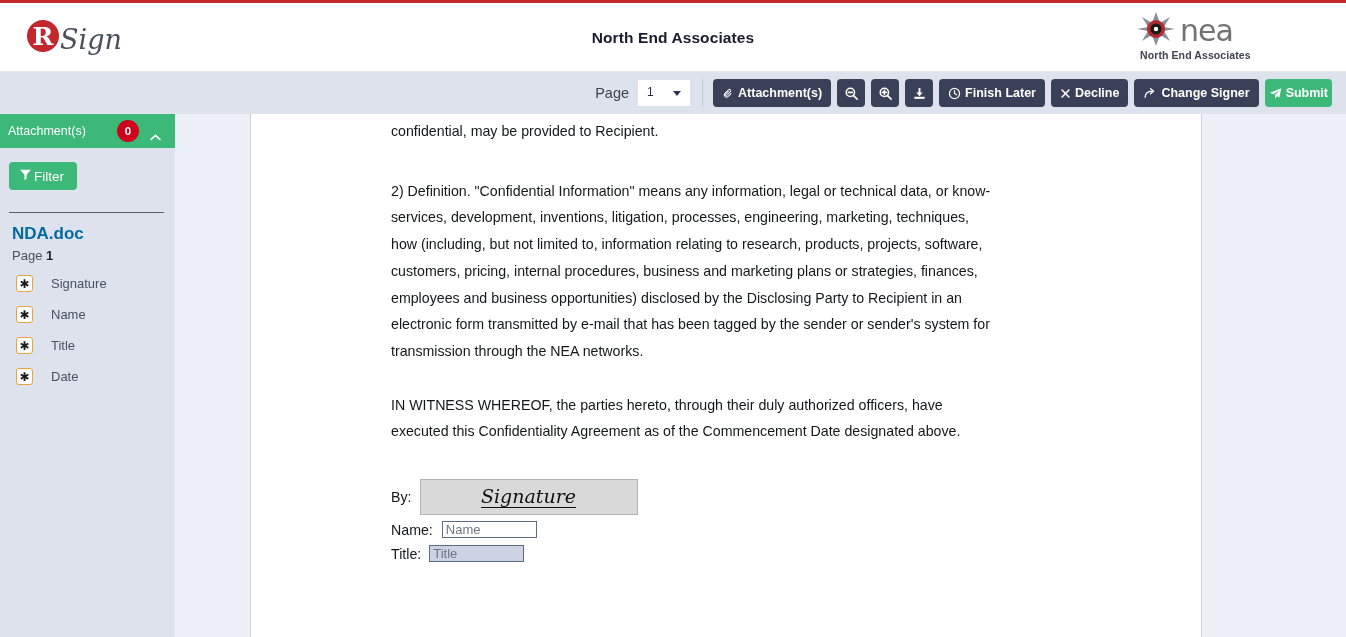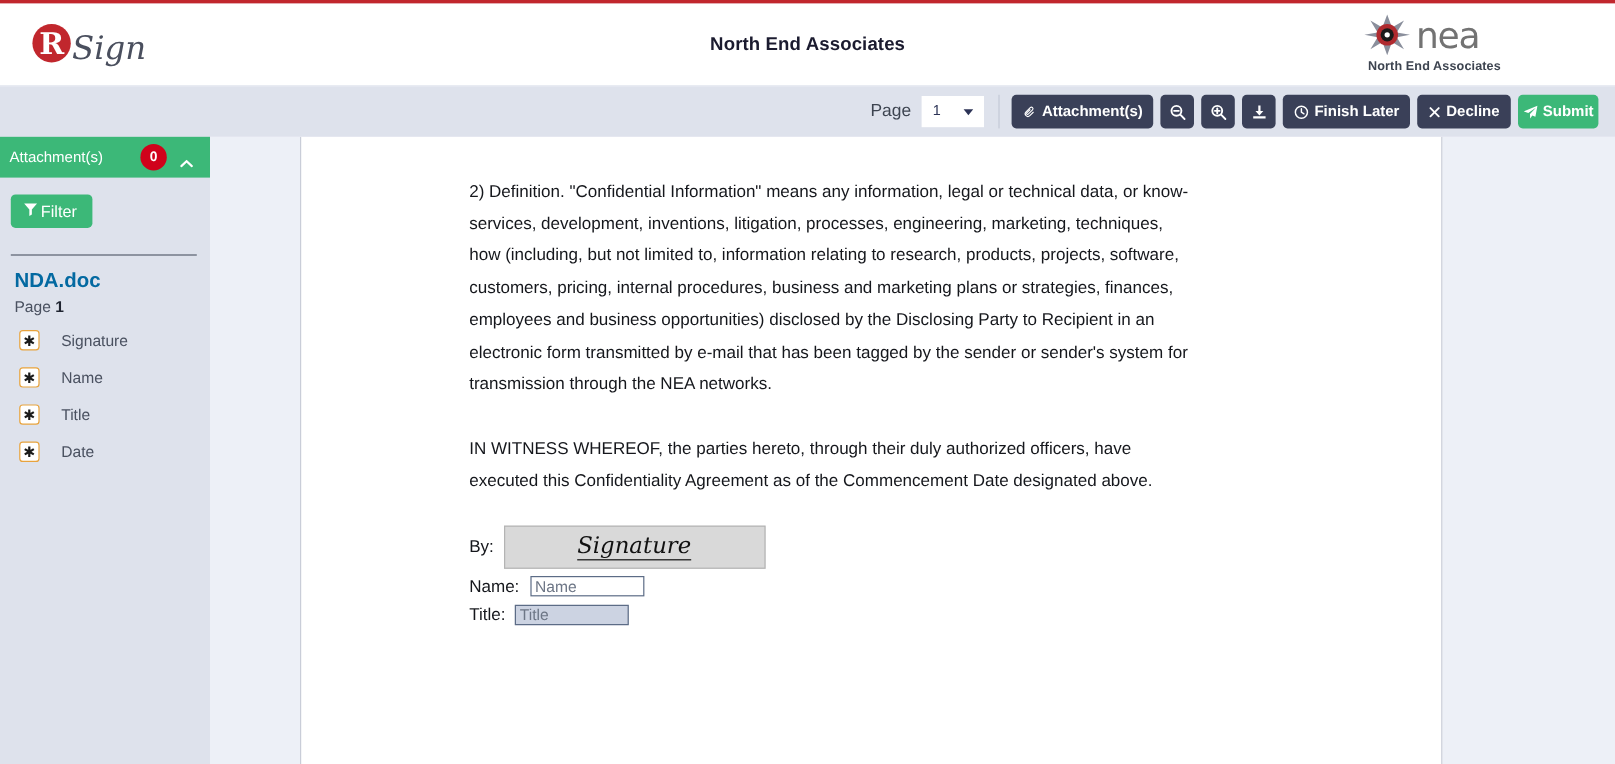--- a/index.html
+++ b/index.html
@@ -200,21 +200,21 @@
     font-family: "Liberation Sans", sans-serif;
     color: #15171c;
   }
   .p-line {
     font-size: 14.2px; line-height: 26.7px; white-space: nowrap;
   }
   .gap { height: 33px; }
   .gap-sm { height: 27px; }
 
   
-  .form-area { position: relative; margin-top: 24px; }
+  .form-area { position: relative; margin-top: 34px; }
   .frow { display: flex; align-items: center; }
   .flabel { font-size: 14.2px; color: #15171c; }
   .sig-box {
     width: 218px; height: 36px;
     background: #d9d9d9; border: 1px solid #b4b4b4;
     margin-left: 8px;
     display: flex; align-items: center; justify-content: center;
     cursor: pointer; position: relative;
   }
   .sig-text {
@@ -337,20 +337,29 @@
     <button class="tbtn">
       <span>
         <svg width="11" height="11" viewBox="0 0 16 16" stroke="#ffffff" stroke-width="2.3" stroke-linecap="round">
           <line x1="3" y1="3" x2="13" y2="13"></line>
           <line x1="13" y1="3" x2="3" y2="13"></line>
         </svg>
       </span>
       <span>Decline</span>
     </button>
 
+    <button class="tbtn">
+      <span>
+        <svg width="14" height="13" viewBox="0 0 16 16" fill="none" stroke="#ffffff" stroke-width="1.7">
+          <path d="M2 12.5c0-5 3.5-7.2 8.3-7.2" stroke-linecap="round"></path>
+          <path d="M8.7 2.2L12.4 5.3 8.7 8.4" stroke-linecap="round" stroke-linejoin="round"></path>
+        </svg>
+      </span>
+      <span>Change Signer</span>
+    </button>
 
     <button class="tbtn submit">
       <span>
         <svg width="13" height="13" viewBox="0 0 16 16" fill="#ffffff">
           <path d="M15 1.5L1 7.2l4.6 1.6L13.4 3.4 7.4 9.9l.1 4.6 2.3-3.2 3.1 1.3z"></path>
         </svg>
       </span>
       <span>Submit</span>
     </button>
   </div>
@@ -410,20 +419,21 @@
   </div>
 
   <div class="collapse-tab">
     <span class="tri-left"></span>
   </div>
 
   <div class="viewer">
     <div class="page-sheet">
       <div class="doc-body">
 
+        <div class="p-line" style="margin-top:4px;">confidential, may be provided to Recipient.</div>
 
         <div class="gap"></div>
 
         <div class="p-line">2) Definition.  "Confidential Information" means any information, legal or technical data, or know-</div>
         <div class="p-line">services, development, inventions, litigation, processes, engineering, marketing, techniques,</div>
         <div class="p-line">how (including, but not limited to, information relating to research, products, projects, software,</div>
         <div class="p-line">customers, pricing, internal procedures, business and marketing plans or strategies, finances,</div>
         <div class="p-line">employees and business opportunities) disclosed by the Disclosing Party to Recipient in an</div>
         <div class="p-line">electronic form transmitted by e-mail that has been tagged by the sender or sender's system for</div>
         <div class="p-line">transmission through the NEA networks.</div>

